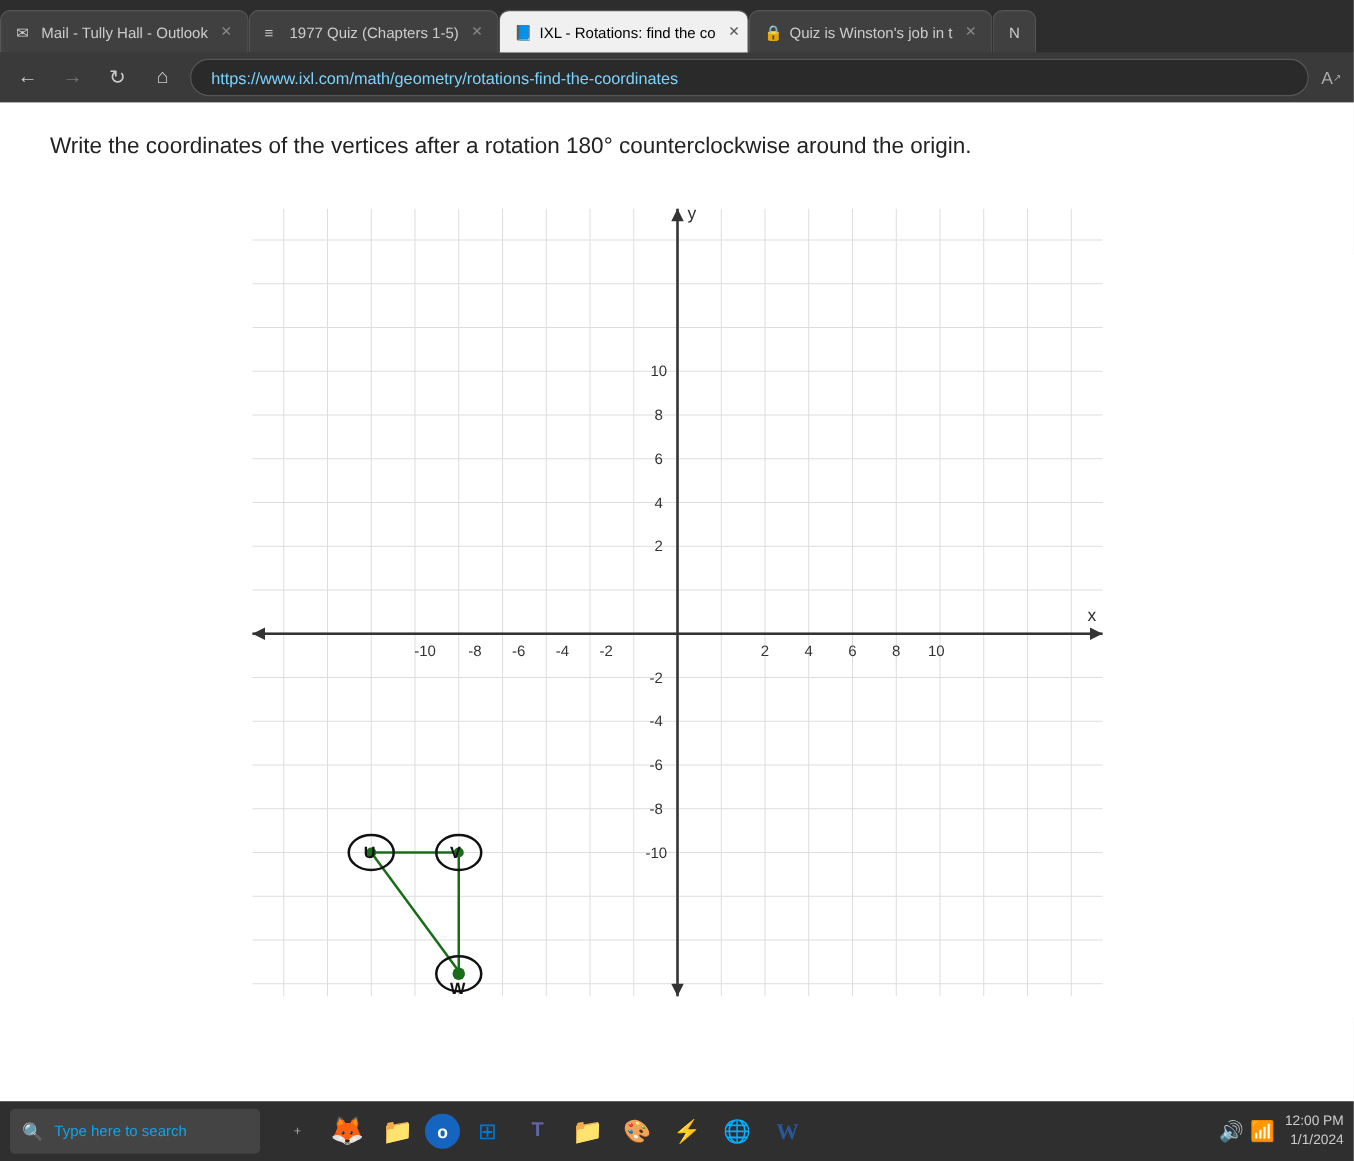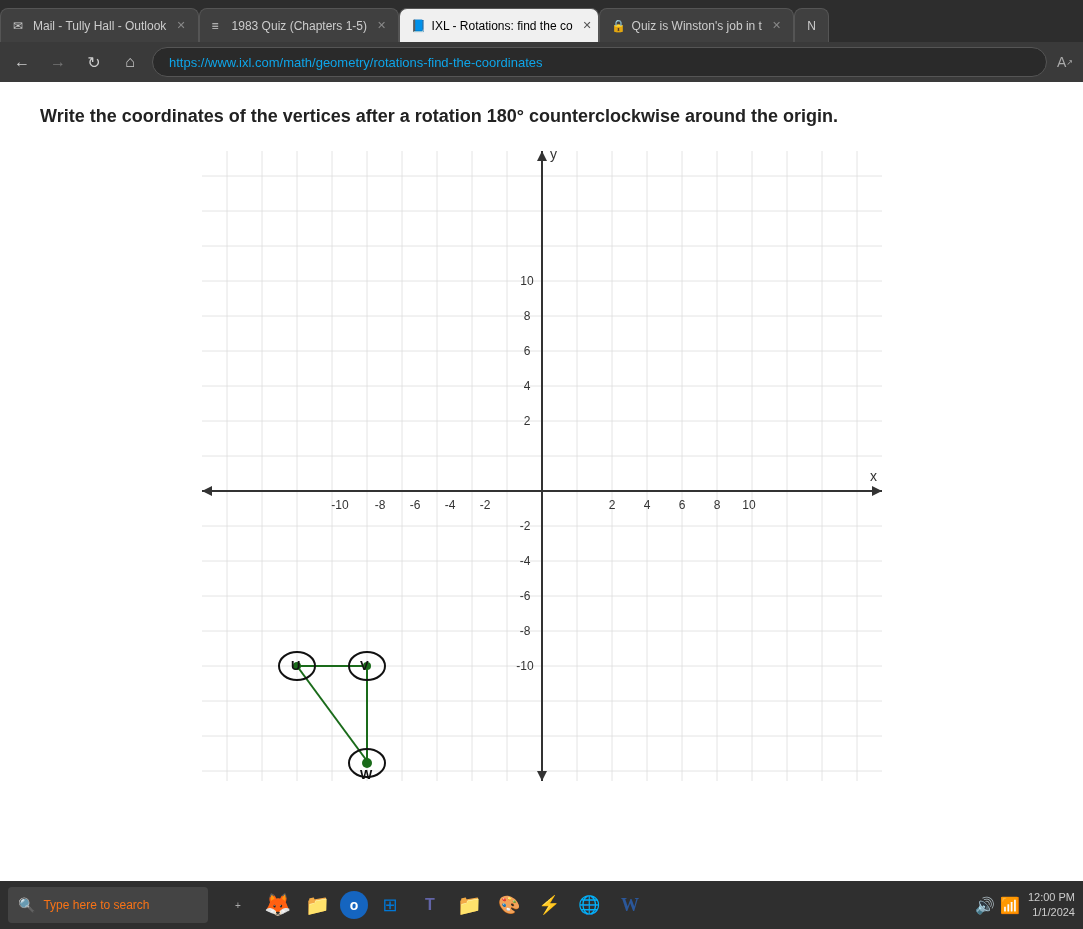--- a/index.html
+++ b/index.html
@@ -85,21 +85,21 @@
       background: none;
       border: none;
     }
 
     .address-input {
       flex: 1;
       background: #2a2a2a;
       border: 1px solid #555;
       border-radius: 20px;
       padding: 4px 16px;
-      color: #0ea5e9;
+      color: #7dd3fc;
       font-size: 13px;
       height: 30px;
     }
 
     .browser-icon {
       width: 20px;
       height: 20px;
       display: flex;
       align-items: center;
       justify-content: center;
@@ -112,22 +112,22 @@
       background: white;
       width: 100%;
       height: calc(929px - 82px - 48px);
       padding: 24px 40px;
       overflow: hidden;
     }
 
     .instruction-text {
       font-size: 18px;
       color: #222;
-      margin-bottom: 4px;
-      font-weight: 700;
+      margin-bottom: 20px;
+      font-weight: 400;
     }
 
     
     .graph-container {
       position: relative;
       width: 700px;
       height: 680px;
       margin: 0 auto;
     }
 
@@ -198,21 +198,21 @@
   <div class="tab-bar">
 
     <div class="tab">
       <span class="tab-icon">✉</span>
       <span>Mail - Tully Hall - Outlook</span>
       <span class="tab-close">✕</span>
     </div>
 
     <div class="tab">
       <span class="tab-icon">≡</span>
-      <span>1983 Quiz (Chapters 1-5)</span>
+      <span>1977 Quiz (Chapters 1-5)</span>
       <span class="tab-close">✕</span>
     </div>
 
     <div class="tab active">
       <span class="tab-icon" style="color:#4a86e8;">📘</span>
       <span>IXL - Rotations: find the co</span>
       <span class="tab-close" style="color:#555;">✕</span>
     </div>
 
     <div class="tab">
@@ -345,21 +345,21 @@
       </g>
 
     </svg>
   </div>
 </div>
 
 <div class="taskbar">
 
   <div class="taskbar-search">
     <span style="font-size:14px;">🔍</span>
-    <span style="color:#f97316; font-size:12px;">Type here to search</span>
+    <span style="color:#0ea5e9; font-size:12px;">Type here to search</span>
   </div>
 
   <div class="taskbar-icons">
     <div class="taskbar-icon" style="font-size:10px; color:#aaa;">+</div>
     <div class="taskbar-icon" style="font-size:22px;">🦊</div>
     <div class="taskbar-icon" style="font-size:20px;">📁</div>
     <div class="taskbar-icon" style="width:28px;height:28px;background:#1565c0;border-radius:50%;display:flex;align-items:center;justify-content:center;">
       <span style="color:white;font-size:14px;font-weight:bold;">o</span>
     </div>
     <div class="taskbar-icon" style="font-size:18px; color:#0078d7;">⊞</div>

